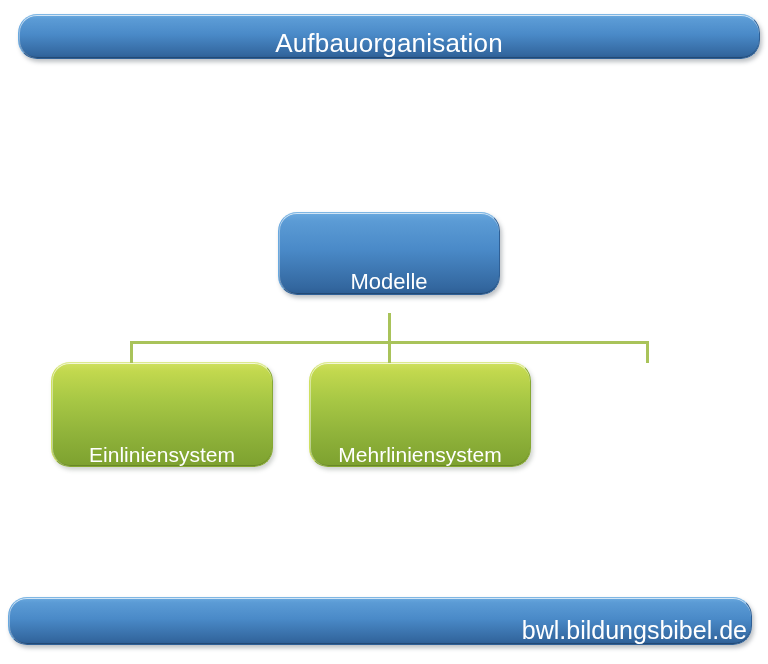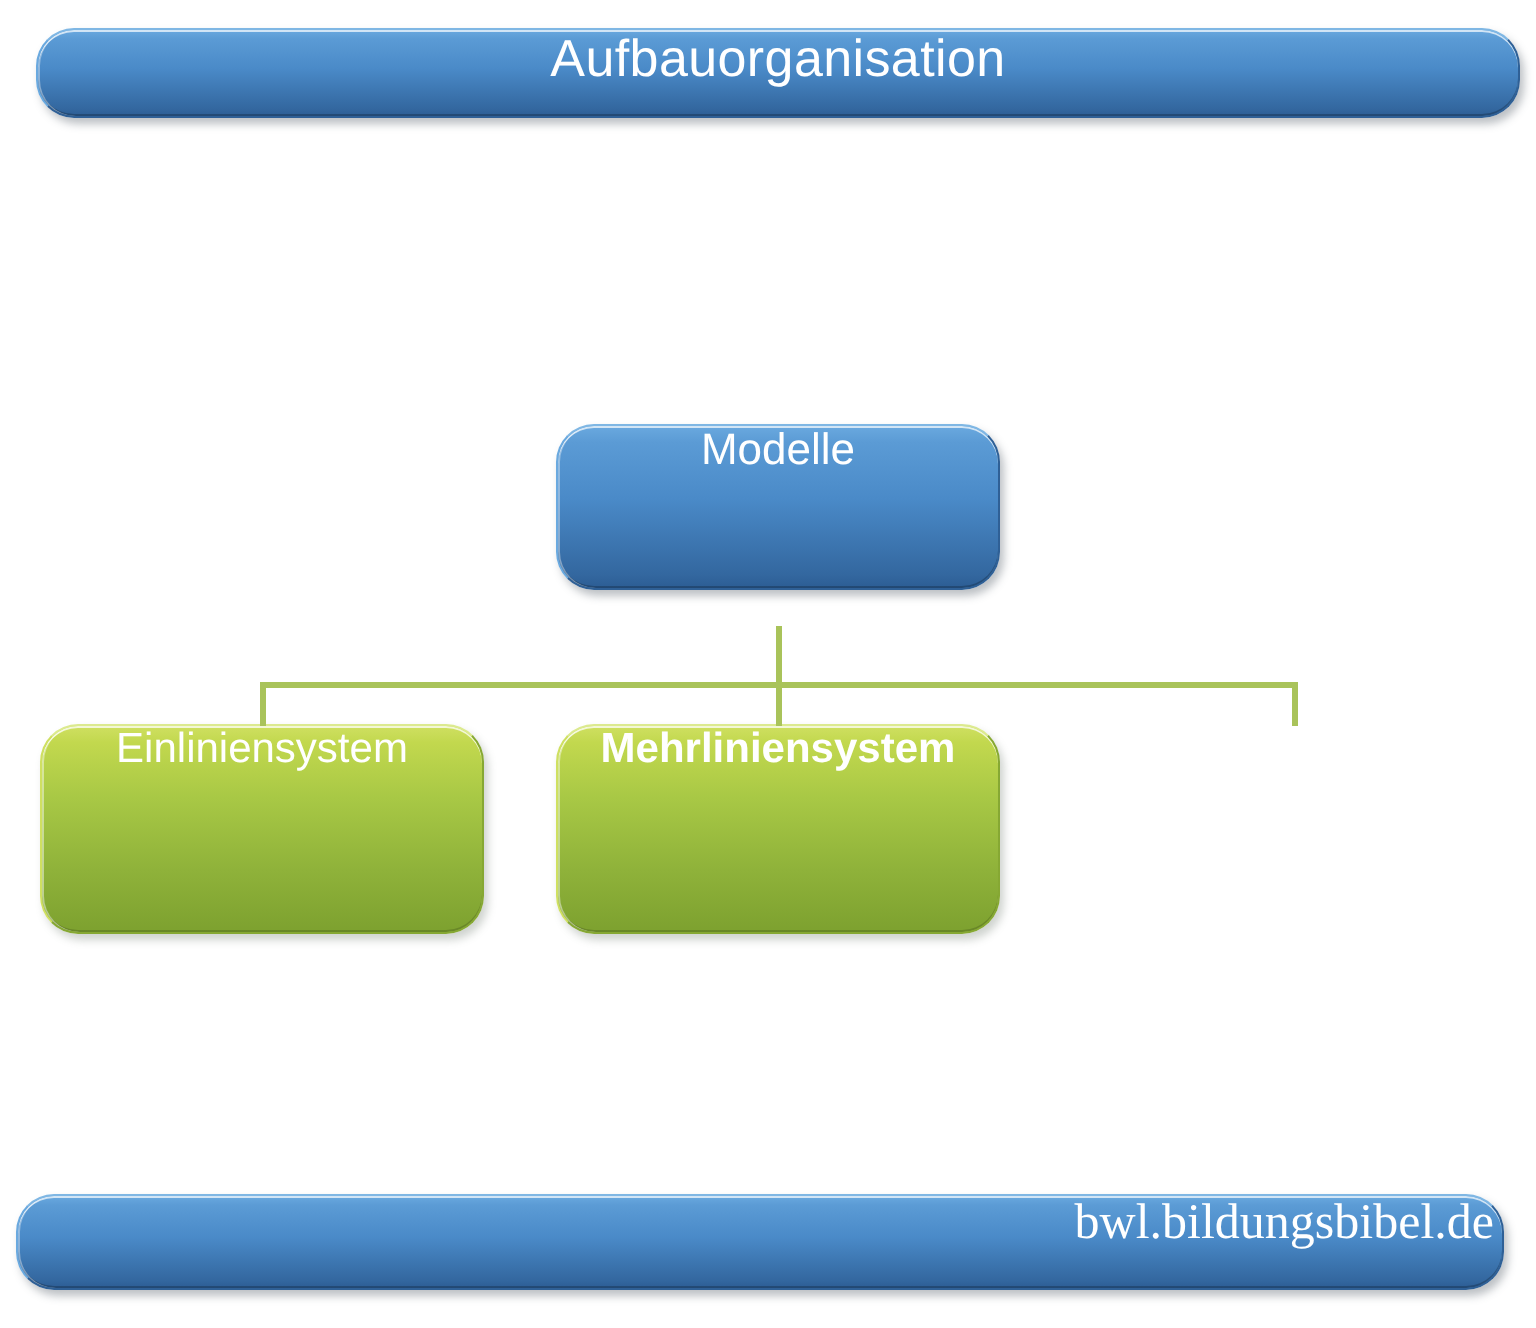--- a/index.html
+++ b/index.html
@@ -18,21 +18,21 @@
     width: 768px;
     height: 664px;
     background: #ffffff;
   }
 
   
   .box {
     position: absolute;
     box-sizing: border-box;
     display: flex;
-    align-items: flex-start;
+    align-items: flex-end;
     justify-content: center;
     color: #ffffff;
     text-align: center;
     white-space: nowrap;
     user-select: none;
     border-radius: 19px;
   }
   .box .inner {
     position: relative;
     z-index: 3;
@@ -66,59 +66,59 @@
                 #8fb23a 70%,
                 #7da12f 100%);
     border: 1px solid #86a833;
     border-top-color: #dcea8f;
     border-left-color: #cfe061;
     box-shadow:
       inset 0 1px 0 rgba(255,255,255,0.75),
       inset 1px 0 0 rgba(255,255,255,0.45),
       inset 0 -1px 0 rgba(0,0,0,0.16),
       2px 3px 4px rgba(110,120,110,0.33);
+    margin-left: 31px;
   }
 
   
   #title-banner {
     left: 18px;
     top: 14px;
     width: 742px;
     height: 45px;
     font-size: 26px;
     letter-spacing: 0.2px;
   }
 
   #footer-banner {
     left: 8px;
     top: 597px;
     width: 744px;
     height: 48px;
     justify-content: flex-end;
     padding-right: 4px;
     font-size: 25px;
-    font-family: Liberation Serif, serif;
   }
 
   #node-root {
     left: 278px;
     top: 212px;
     width: 222px;
     height: 83px;
     font-size: 22px;
   }
 
   .node-leaf {
     top: 362px;
     width: 222px;
     height: 105px;
     font-size: 21px;
   }
   #node-leaf-0 { left: 20px; }
-  #node-leaf-1 { left: 278px; font-weight: bold; }
+  #node-leaf-1 { left: 278px; }
   #node-leaf-2 { left: 536px; font-size: 20px; }
 
   
   .conn {
     position: absolute;
     background: #a9c35a;
     z-index: 1;
   }
   .conn-h {
     height: 3px;

